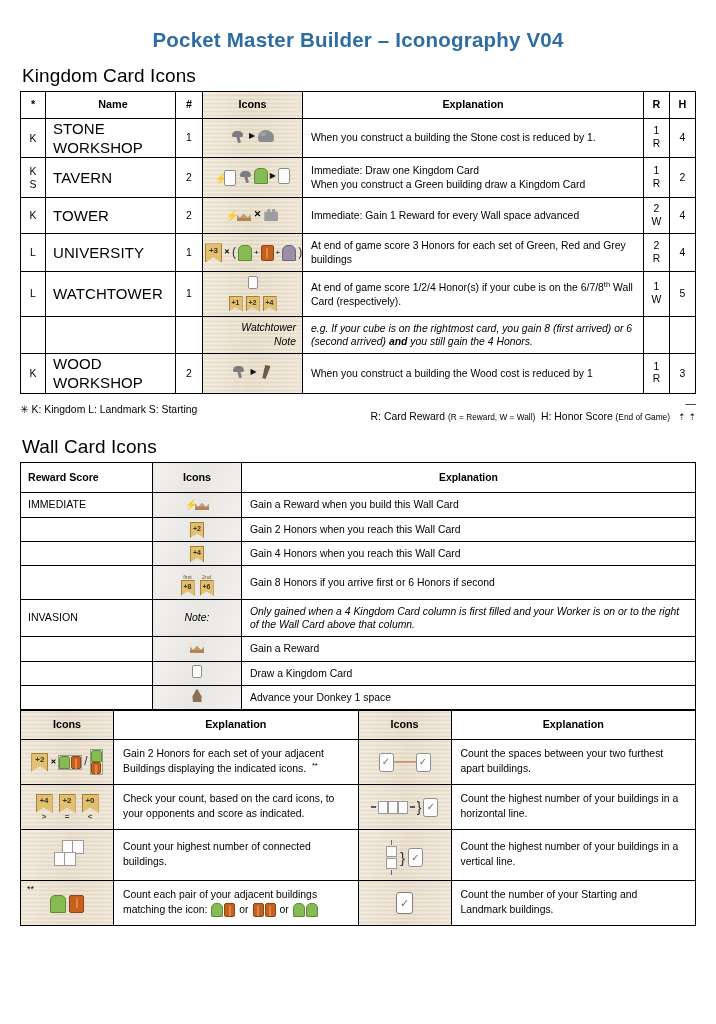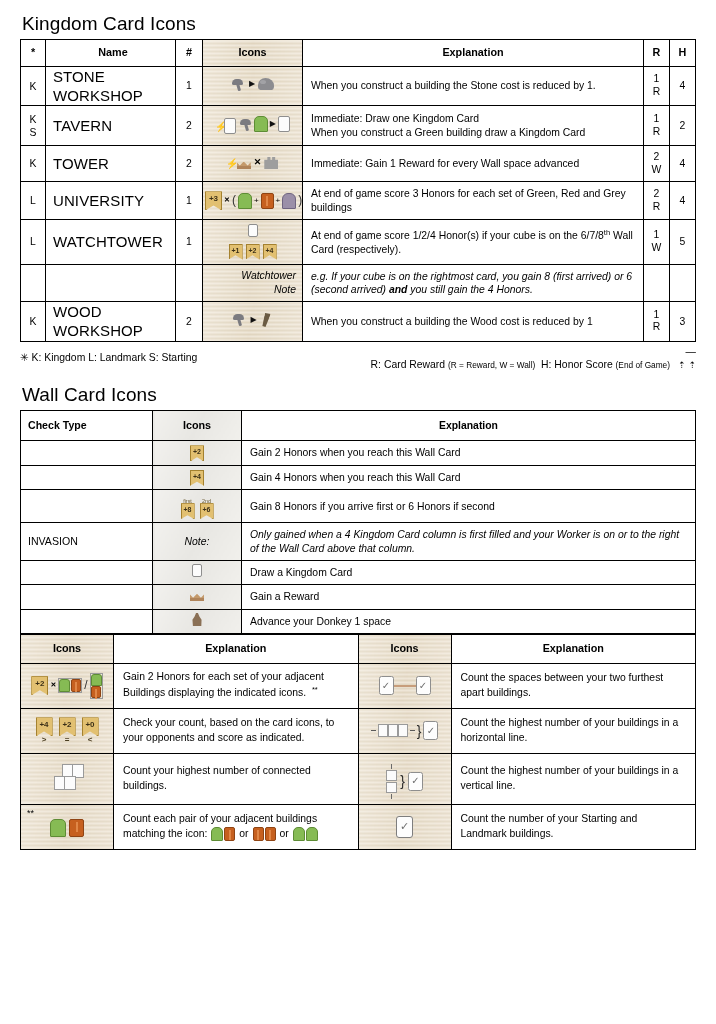--- a/index.html
+++ b/index.html
@@ -132,20 +132,21 @@
   .connected .cc{position:absolute;width:10px;height:12px;background:#FCFCFC;border:1px solid #9A9A9A;font-size:5px;color:#999;}
   .sup{font-size:7.5px;vertical-align:super;}
   .foot-marks{display:inline-block;width:26px;}
   .arrowup{font-size:9px;}
 </style>
 </head>
 <body>
 
 <div class="page">
 
+  <div class="doc-title">Pocket Master Builder – Iconography  V04</div>
 
   <div class="section-h">Kingdom Card Icons</div>
 
   <table class="t-kingdom">
     <tbody>
         <tr>
       <th class="kh c-star">*</th>
       <th class="kh c-name" style="text-align:center">Name</th>
       <th class="kh c-num">#</th>
       <th class="kh c-icons icons-cell tex">Icons</th>
@@ -309,25 +310,35 @@
       <td class="kf-right"><span>R: Card Reward</span> <span class="small">(R = Reward, W = Wall)</span> &nbsp;<span>H: Honor Score</span> <span class="small">(End of Game)</span><span class="foot-marks">—<span class="arrowup">⇡</span>&nbsp;<span class="arrowup">⇡</span></span></td>
     </tr>
   </tbody>
     </table>
 
   <div class="section-h wall">Wall Card Icons</div>
 
   <table class="t-wall">
     <tbody>
         <tr style="height:30px">
-      <th class="wh w-type" style="text-align:left">Check Type</th>
+      <th class="wh w-type" style="text-align:left">Reward Score</th>
       <th class="wh w-icons stone">Icons</th>
       <th class="wh w-expl">Explanation</th>
     </tr>
 
+    <tr style="height:22px">
+      <td class="w-type">IMMEDIATE</td>
+      <td class="w-icons stone">
+        <span class="ir" style="gap:3px">
+          <span class="i-bolt"></span>
+          <span class="i-crown"></span>
+        </span>
+      </td>
+      <td class="w-expl">Gain a Reward when you build this Wall Card</td>
+    </tr>
 
     <tr style="height:22px">
       <td class="w-type"></td>
       <td class="w-icons stone">
         <span class="i-banner sm">+2</span>
       </td>
       <td class="w-expl">Gain 2 Honors when you reach this Wall Card</td>
     </tr>
 
     <tr style="height:22px">
@@ -357,31 +368,31 @@
 
     <tr style="height:34px">
       <td class="w-type">INVASION</td>
       <td class="w-icons stone it">Note:</td>
       <td class="w-expl it">Only gained when a 4 Kingdom Card column is first filled and your Worker is on or to the right of the Wall Card above that column.</td>
     </tr>
 
     <tr style="height:22px">
       <td class="w-type"></td>
       <td class="w-icons stone">
-        <span class="i-card sm"></span>
-      </td>
-      <td class="w-expl">Draw a Kingdom Card</td>
+        <span class="i-crown"></span>
+      </td>
+      <td class="w-expl">Gain a Reward</td>
     </tr>
 
     <tr style="height:22px">
       <td class="w-type"></td>
       <td class="w-icons stone">
-        <span class="i-crown"></span>
-      </td>
-      <td class="w-expl">Gain a Reward</td>
+        <span class="i-card sm"></span>
+      </td>
+      <td class="w-expl">Draw a Kingdom Card</td>
     </tr>
 
     <tr style="height:22px">
       <td class="w-type"></td>
       <td class="w-icons stone">
         <span class="i-donkey"></span>
       </td>
       <td class="w-expl">Advance your Donkey 1 space</td>
     </tr>
 

